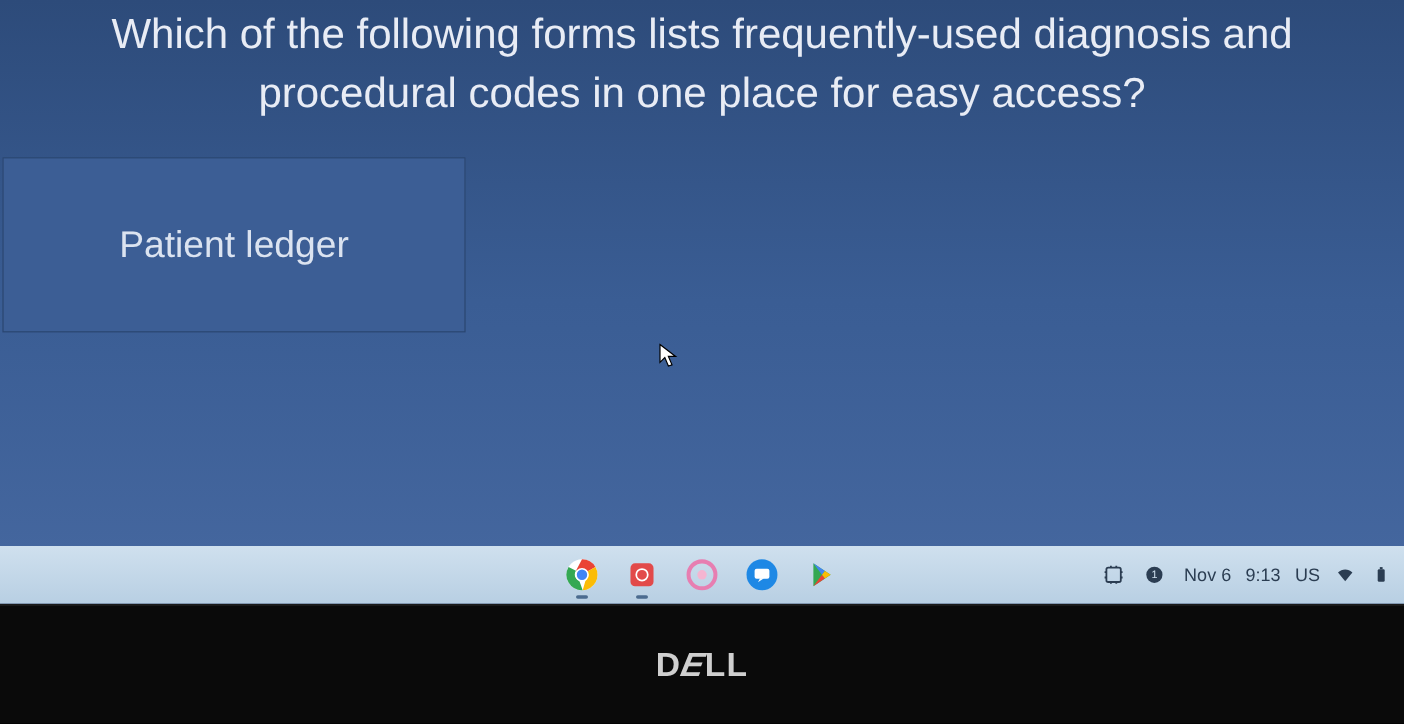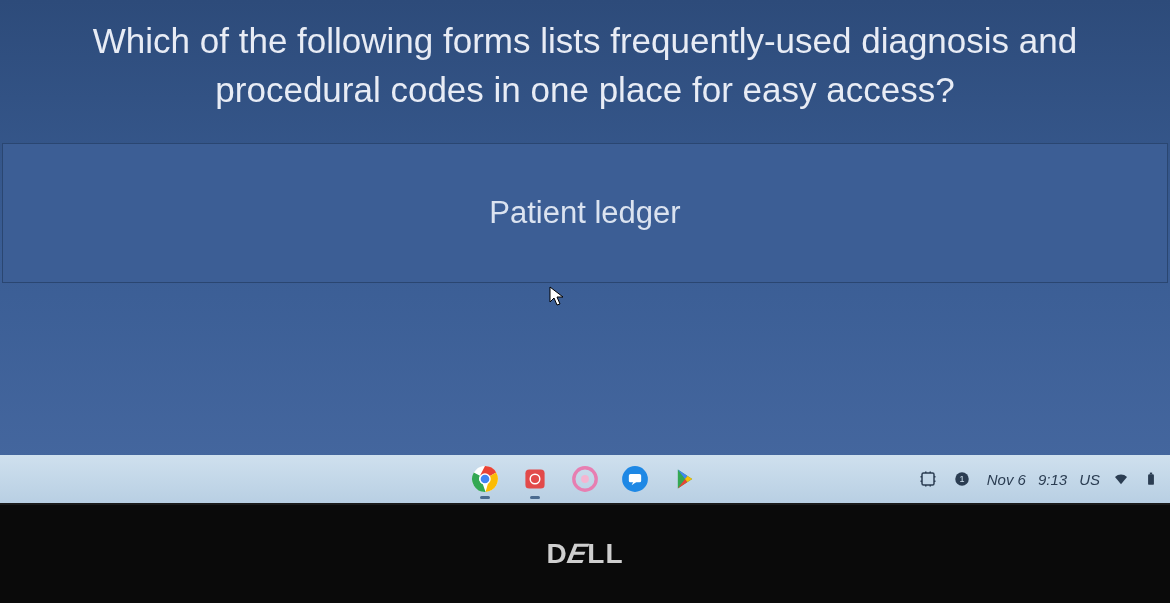--- a/index.html
+++ b/index.html
@@ -8,33 +8,33 @@
 
   .screen {
     flex: 1;
     background: linear-gradient(180deg, #2d4b7a 0%, #3a5d94 50%, #4668a0 100%);
     display: flex;
     flex-direction: column;
     position: relative;
   }
 
   .question-area {
-    padding: 16px 30px 25px 30px;
+    padding: 4px 30px 25px 30px;
     text-align: center;
   }
   .question-text {
     color: #e8ecf5;
     font-size: 35px;
     font-weight: 500;
     line-height: 1.4;
   }
 
   .answers {
     display: grid;
-    grid-template-columns: 1fr;
+    grid-template-columns: 1fr 1fr 1fr;
     grid-template-rows: 1fr 1fr;
     gap: 4px;
     padding: 4px 2px 29px 2px;
     flex: 1;
   }
   .answer {
     background: #3c5e95;
     border: 1px solid #2a4671;
     display: flex;
     align-items: center;
@@ -97,21 +97,20 @@
     transform:translateX(-50%);
     width:10px;
     height:3px;
     background:#4b6b8f;
     border-radius:2px;
   }
   .status-pill {
     display: flex;
     align-items: center;
     gap: 12px;
-    font-style: italic;
   }
   .tray-ic { width:18px; height:18px; display:flex; align-items:center; justify-content:center; }
 
   .bezel {
     height: 100px;
     background: #0a0a0a;
     display: flex;
     align-items: center;
     justify-content: center;
     color: #cfcfcf;

